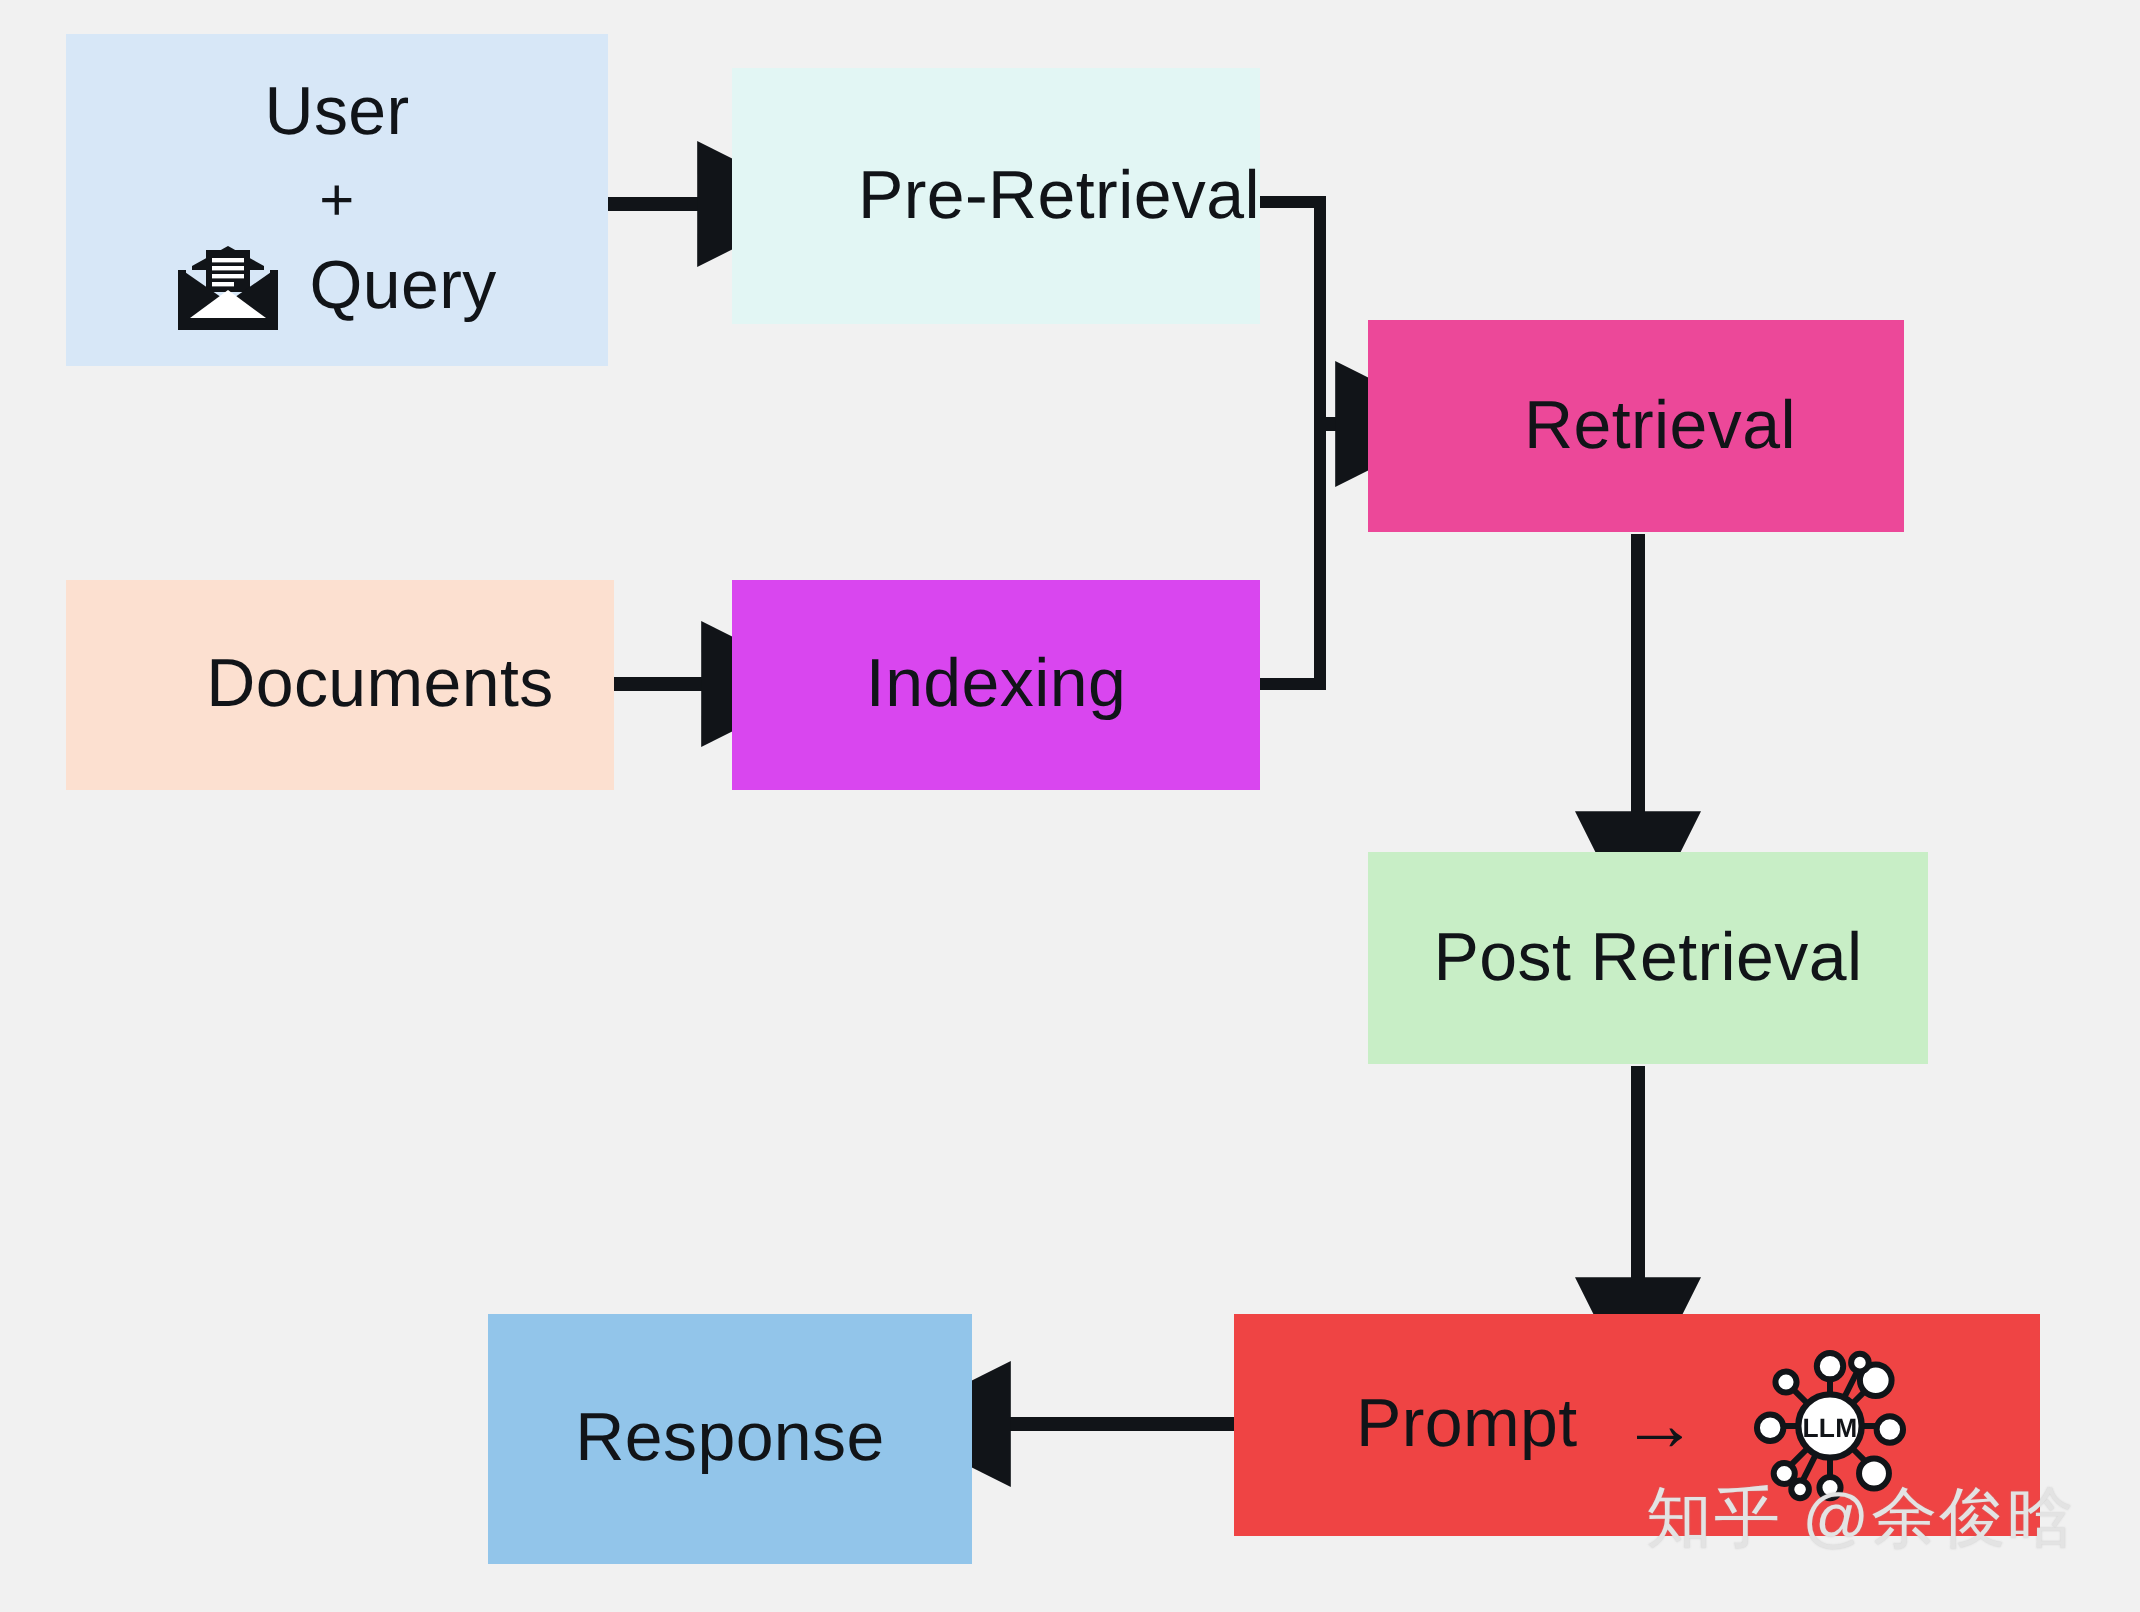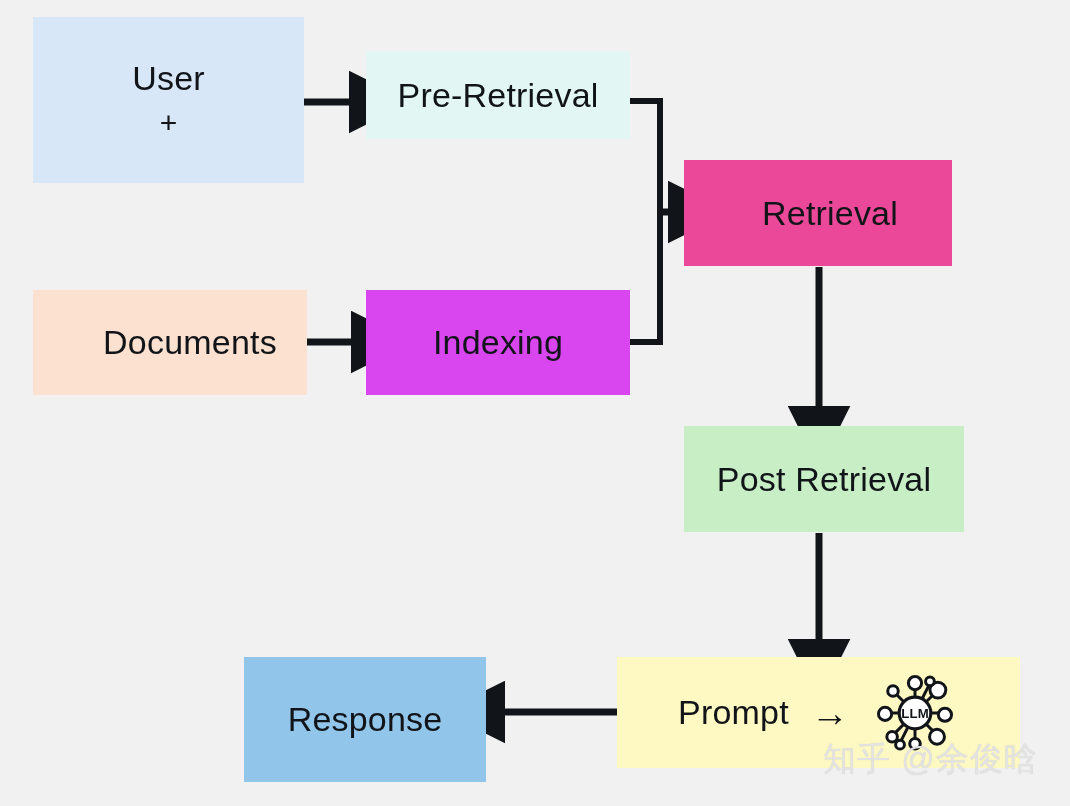--- a/index.html
+++ b/index.html
@@ -48,23 +48,24 @@
   #node-user-query .line {
     display: flex;
     align-items: center;
     justify-content: center;
     gap: 16px;
   }
   #node-user-query .l-user { margin-bottom: 4px; align-items: center; }
   #node-user-query .l-plus { font-size: 30px; margin-bottom: 2px; }
 
   #node-pre-retrieval {
-    left: 366px; top: 51px; width: 264px; height: 88px;
+    left: 366px; top: 34px; width: 264px; height: 128px;
     background: #e2f6f4;
     font-size: 34px;
+    justify-content: flex-end;
   }
   #node-retrieval {
     left: 684px; top: 160px; width: 268px; height: 106px;
     background: #ec4899;
     font-size: 34px;
     padding-left: 24px;
   }
   #node-documents {
     left: 33px; top: 290px; width: 274px; height: 105px;
     background: #fce0d0;
@@ -76,21 +77,21 @@
     background: #d946ef;
     font-size: 34px;
   }
   #node-post-retrieval {
     left: 684px; top: 426px; width: 280px; height: 106px;
     background: #c8eec6;
     font-size: 34px;
   }
   #node-prompt {
     left: 617px; top: 657px; width: 403px; height: 111px;
-    background: #fef9c3;
+    background: #ef4444;
     font-size: 34px;
     gap: 0;
   }
   #node-prompt .prompt-inner {
     display: flex;
     align-items: center;
     justify-content: center;
     gap: 22px;
   }
   #node-response {
@@ -180,20 +181,38 @@
       <line x1="617" y1="712" x2="497" y2="712" stroke="#111418" stroke-width="7" marker-end="url(#ah-left)"></line>
     </g>
   </svg>
 
   <div class="node" id="node-user-query">
     <div class="line l-user">
       <span class="node-label">User</span>
     </div>
     <div class="line l-plus">
       <span class="node-label">+</span>
+    </div>
+    <div class="line">
+      <span>
+        <svg class="envelope-icon" width="50" height="44" viewBox="0 0 50 44" aria-hidden="true">
+
+          <path d="M25 2 L43 12 L43 14 L7 14 L7 12 Z" fill="#111418"></path>
+          <rect x="14" y="4" width="22" height="21" fill="#111418"></rect>
+          <rect x="17" y="8" width="16" height="2.2" fill="#ffffff"></rect>
+          <rect x="17" y="12" width="16" height="2.2" fill="#ffffff"></rect>
+          <rect x="17" y="16" width="16" height="2.2" fill="#ffffff"></rect>
+          <rect x="17" y="20" width="11" height="2.2" fill="#ffffff"></rect>
+
+          <path d="M2 14 L2 42 L48 42 L48 14 L25 30 Z" fill="#111418"></path>
+          <path d="M6 38 L25 24 L44 38 Z" fill="#ffffff"></path>
+          <path d="M2 14 L2 42 L48 42 L48 14" fill="none" stroke="#111418" stroke-width="4"></path>
+        </svg>
+      </span>
+      <span class="node-label">Query</span>
     </div>
   </div>
 
   <div class="node" id="node-pre-retrieval">
     <span class="node-label">Pre-Retrieval</span>
   </div>
 
   <div class="node" id="node-retrieval">
     <span class="node-label">Retrieval</span>
   </div>

